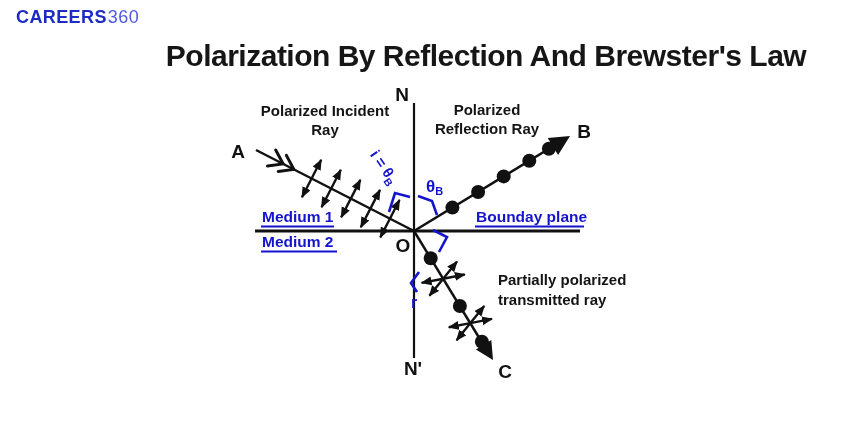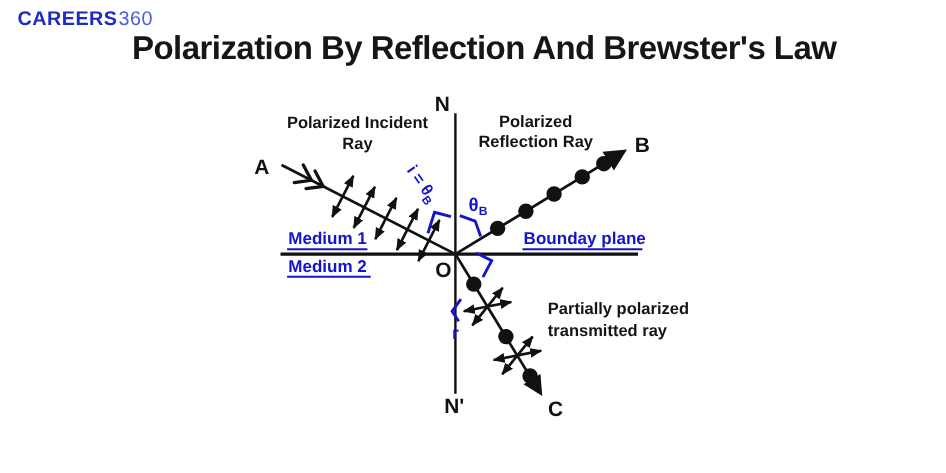--- a/index.html
+++ b/index.html
@@ -7,21 +7,21 @@
     position:relative;width:860px;height:430px;background:#ffffff;
     font-family:"Liberation Sans", sans-serif;overflow:hidden;margin:0 auto;
   }
   .logo{
     position:absolute;top:7px;left:16px;font-size:18px;letter-spacing:.4px;
     cursor:pointer;user-select:none;
   }
   .logo .brand{color:#1c2bc4;font-weight:700;}
   .logo .suffix{color:#4d5ae2;font-weight:500;margin-left:1px;}
   .title{
-    position:absolute;top:28px;left:120px;width:732px;text-align:left;
+    position:absolute;top:39px;left:120px;width:732px;text-align:center;
     font-size:30px;font-weight:700;letter-spacing:-0.5px;color:#161616;
     white-space:nowrap;
   }
   svg{position:absolute;top:0;left:0;}
   svg text{font-family:"Liberation Sans", sans-serif;}
   .ink-label{fill:#141414;font-size:15px;font-weight:700;}
   .pt-label{fill:#111111;font-size:19px;font-weight:700;}
   .blue-label{fill:#1414cc;font-size:15.5px;font-weight:700;}
   .blue-angle{fill:#1414cc;font-weight:700;}
   .ray{stroke:#111111;stroke-width:2.5;fill:none;}

